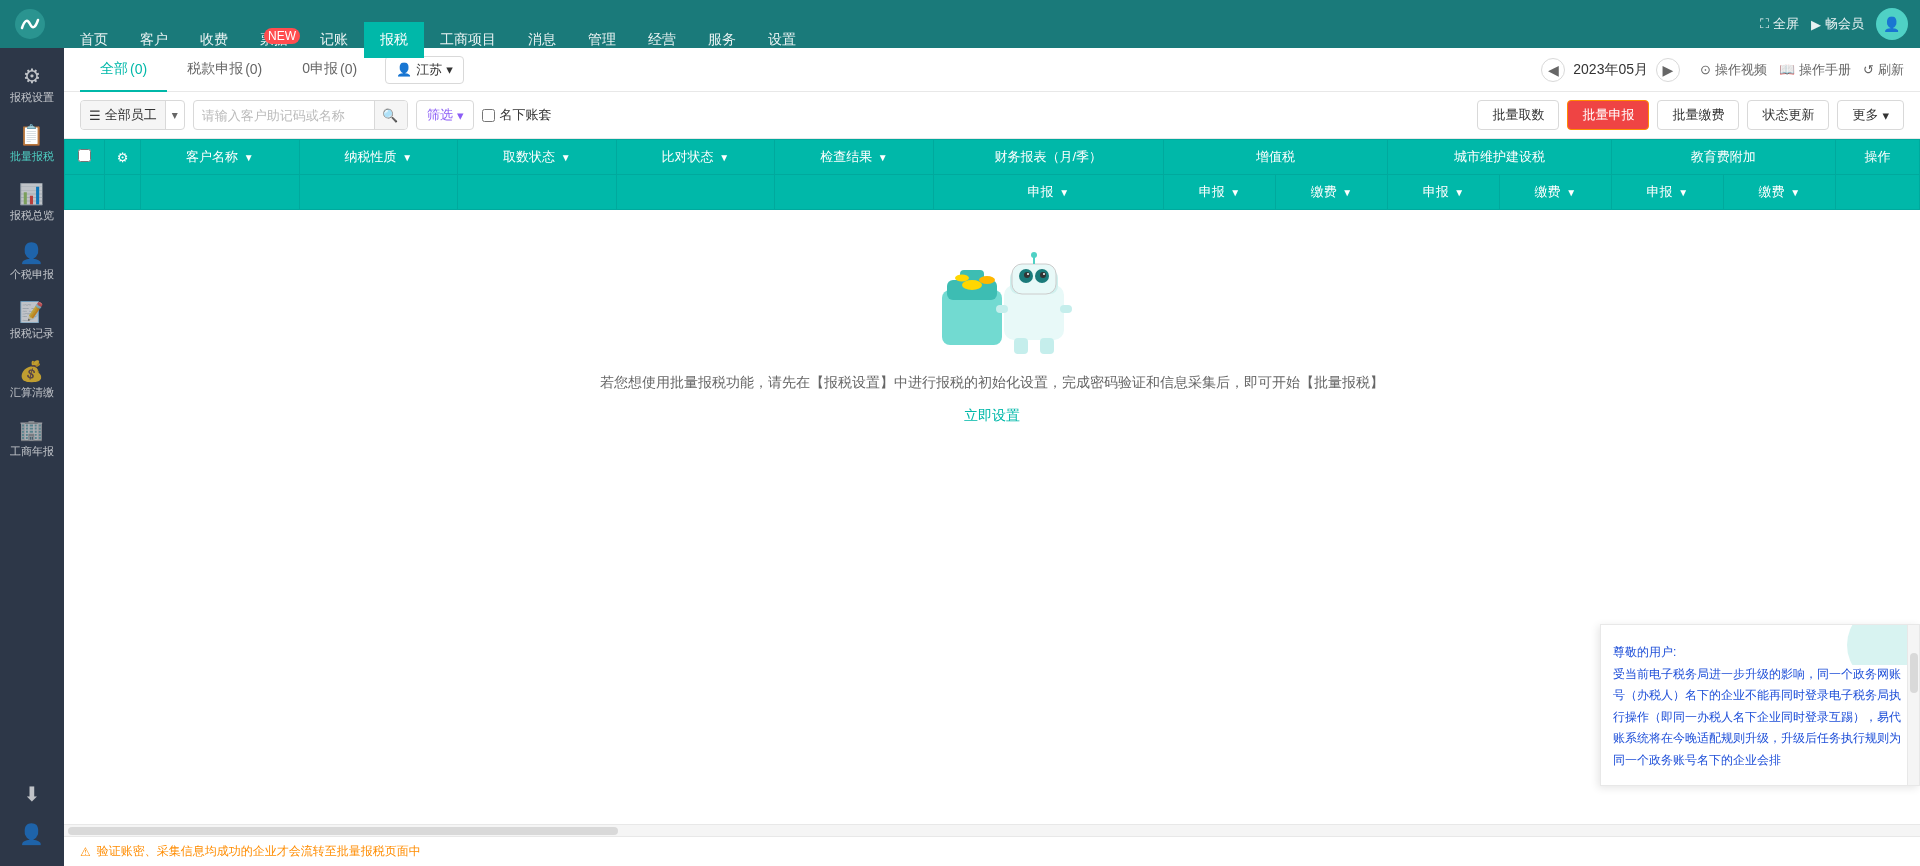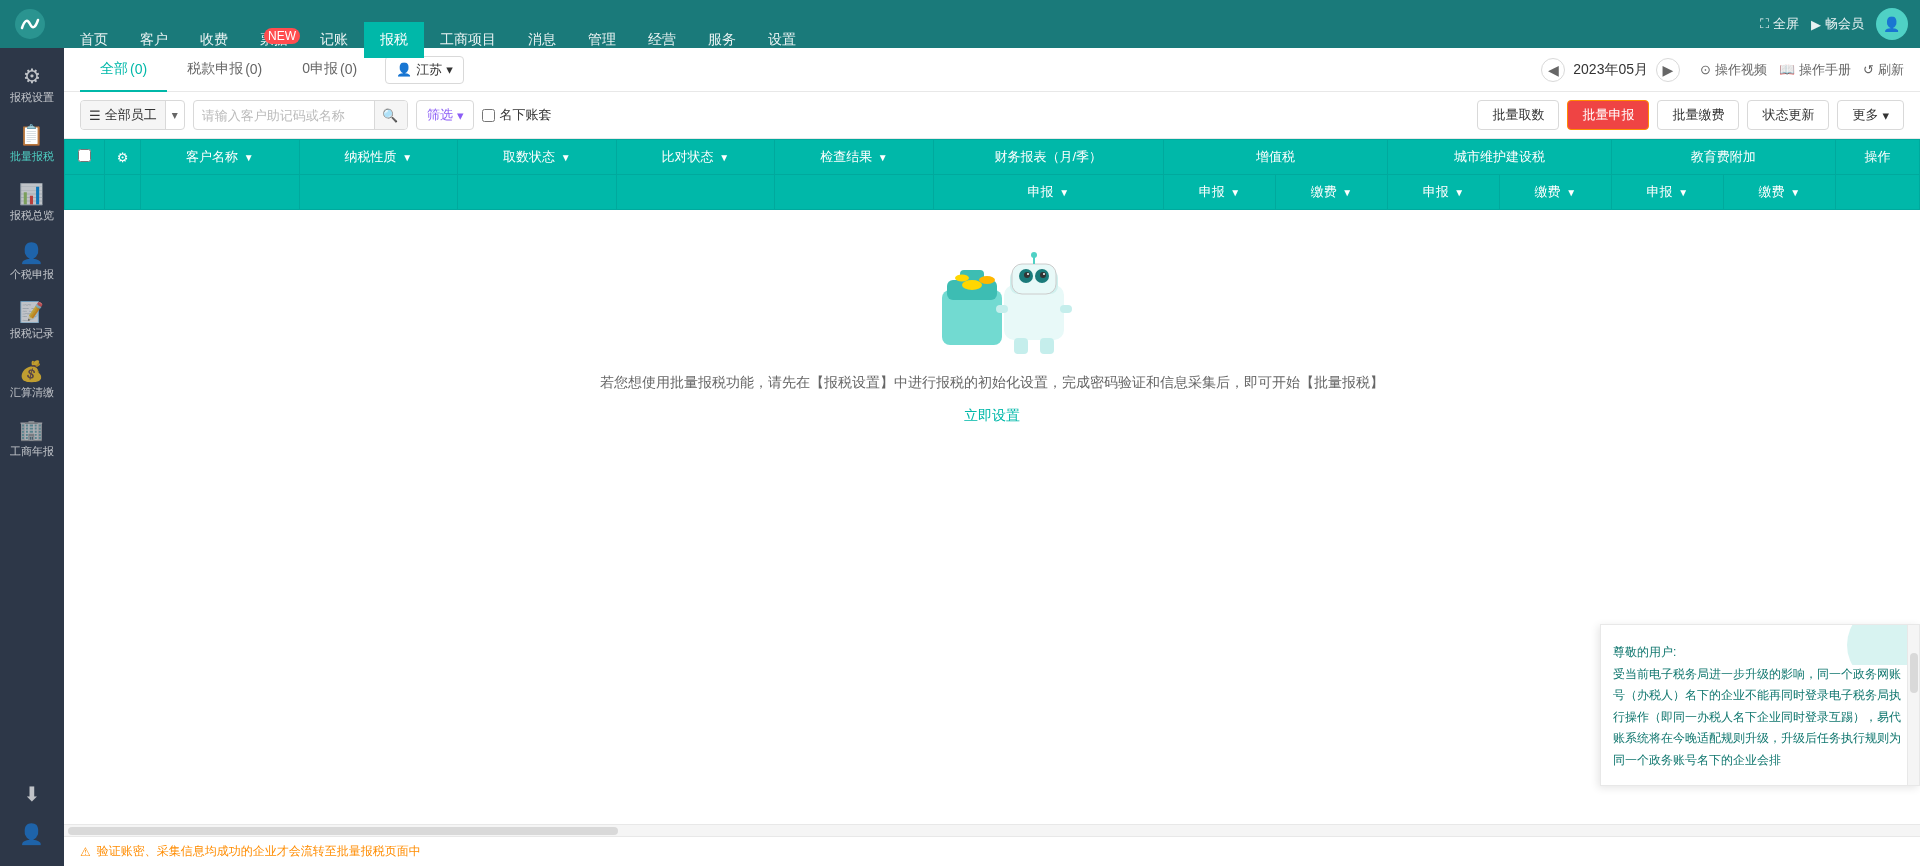--- a/index.html
+++ b/index.html
@@ -216,21 +216,21 @@
       width: 320px; background: #fff;
       border: 1px solid #e8e8e8; box-shadow: -2px 2px 8px rgba(0,0,0,0.1);
       z-index: 200;
     }
     .notification-header {
       display: flex; align-items: center; justify-content: space-between;
       padding: 8px 12px; background: #e8f7f6; border-bottom: 1px solid #e8e8e8;
     }
     .notification-title { font-size: 13px; font-weight: bold; color: #333; }
     .notification-close { cursor: pointer; color: #999; font-size: 16px; }
-    .notification-body { padding: 17px 12px; font-size: 12px; color: #0f766e; line-height: 1.8; max-height: 160px; overflow: hidden; }
+    .notification-body { padding: 17px 12px; font-size: 12px; color: #1d4ed8; line-height: 1.8; max-height: 160px; overflow: hidden; }
     .notification-scroll {
       position: absolute; right: 0; top: 0; bottom: 0; width: 12px;
       background: #f5f5f5; border-left: 1px solid #e8e8e8;
     }
     .notification-scroll-thumb {
       width: 8px; height: 40px; background: #d9d9d9; border-radius: 4px;
       margin: 2px; margin-top: 28px;
     }
 
     

